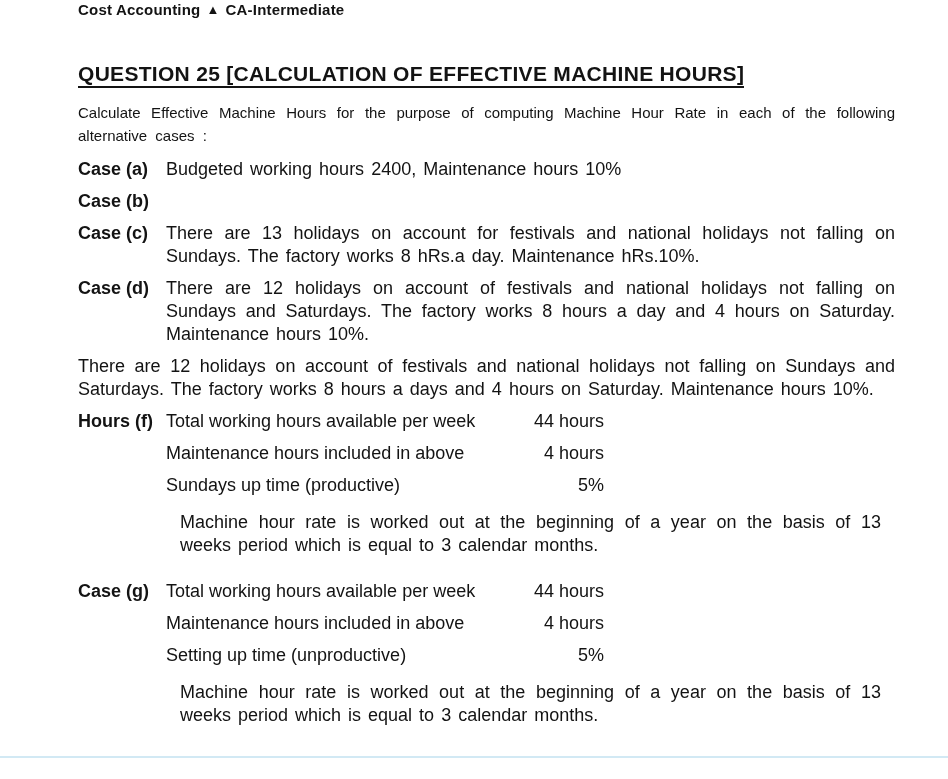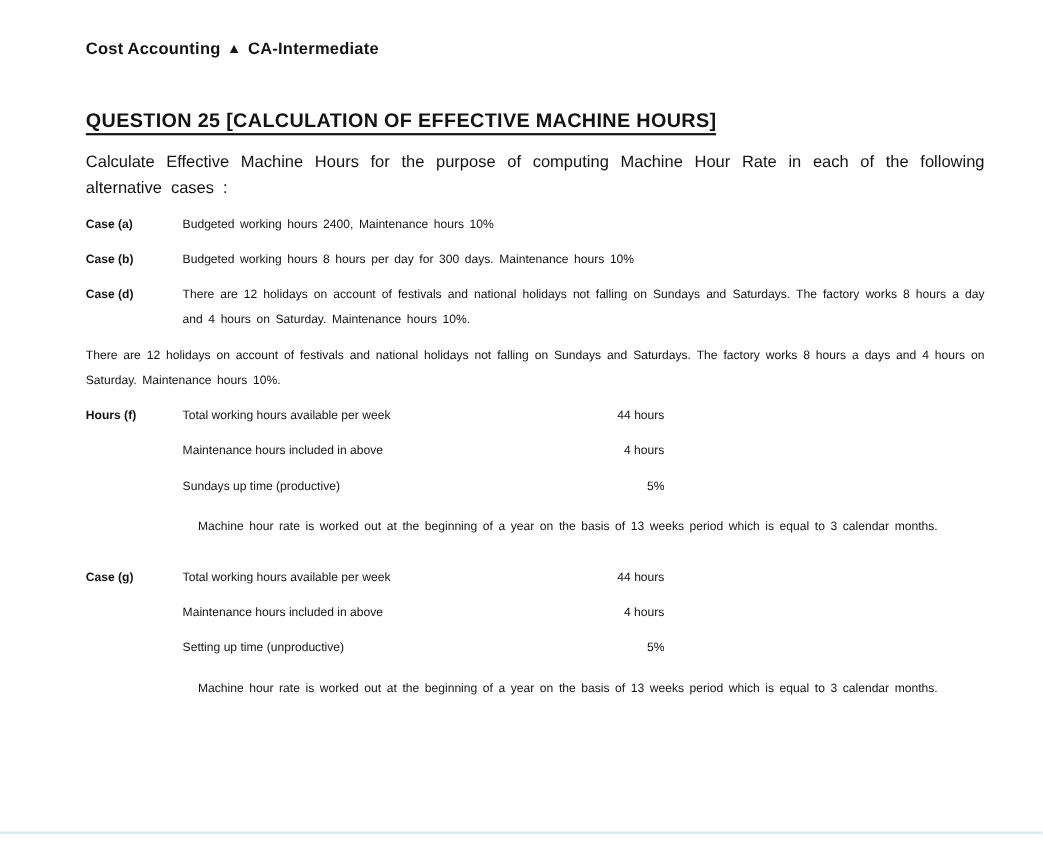--- a/index.html
+++ b/index.html
@@ -13,27 +13,26 @@
   }
   .page{padding:0 53px 0 78px;}
 
   .doc-header{
     font-weight:bold;
     font-size:15px;
     line-height:18px;
     letter-spacing:.2px;
     padding-top:1px;
     white-space:nowrap;
-    margin-top:34px;
   }
   .tri{margin:0 6px;font-size:13px;vertical-align:1px}
 
   .q-title{
     margin:44px 0 0 0;
-    font-size:18px;
+    font-size:21px;
     font-weight:bold;
     letter-spacing:.3px;
     line-height:22px;
   }
   .q-title-text{
     display:inline-block;
     border-bottom:2.5px solid #131313;
     padding-bottom:1px;
   }
 
@@ -42,21 +41,21 @@
     font-size:15px;
     line-height:23px;
     text-align:justify;
     word-spacing:4px;
   }
 
   .cases{margin:0}
   .case{
     display:flex;
     margin-top:9px;
-    font-size:11px;
+    font-size:18px;
     line-height:23px;
   }
   .cases .case:first-child{margin-top:11px}
   .case-label{
     flex:0 0 88px;
     width:88px;
     font-weight:bold;
     white-space:nowrap;
   }
   .case-body{flex:1;min-width:0}
@@ -102,25 +101,28 @@
 
     <div class="case">
       <div class="case-label">Case (a)</div>
       <div class="case-body">
         <p class="case-text">Budgeted working hours 2400, Maintenance hours 10%</p>
       </div>
     </div>
 
     <div class="case">
       <div class="case-label">Case (b)</div>
+    </div>
+
+    <div class="case">
+      <div class="case-label">Case (c)</div>
       <div class="case-body">
-        <p class="case-text">Budgeted working hours 8 hours per day for 300 days. Maintenance hours 10%</p>
+        <p class="case-text">There are 13 holidays on account for festivals and national holidays not falling on Sundays. The factory works 8 hRs.a day. Maintenance hRs.10%.</p>
       </div>
     </div>
-
 
     <div class="case">
       <div class="case-label">Case (d)</div>
       <div class="case-body">
         <p class="case-text">There are 12 holidays on account of festivals and national holidays not falling on Sundays and Saturdays. The factory works 8 hours a day and 4 hours on Saturday. Maintenance hours 10%.</p>
       </div>
     </div>
 
     <div class="case">
       <div class="case-body">

